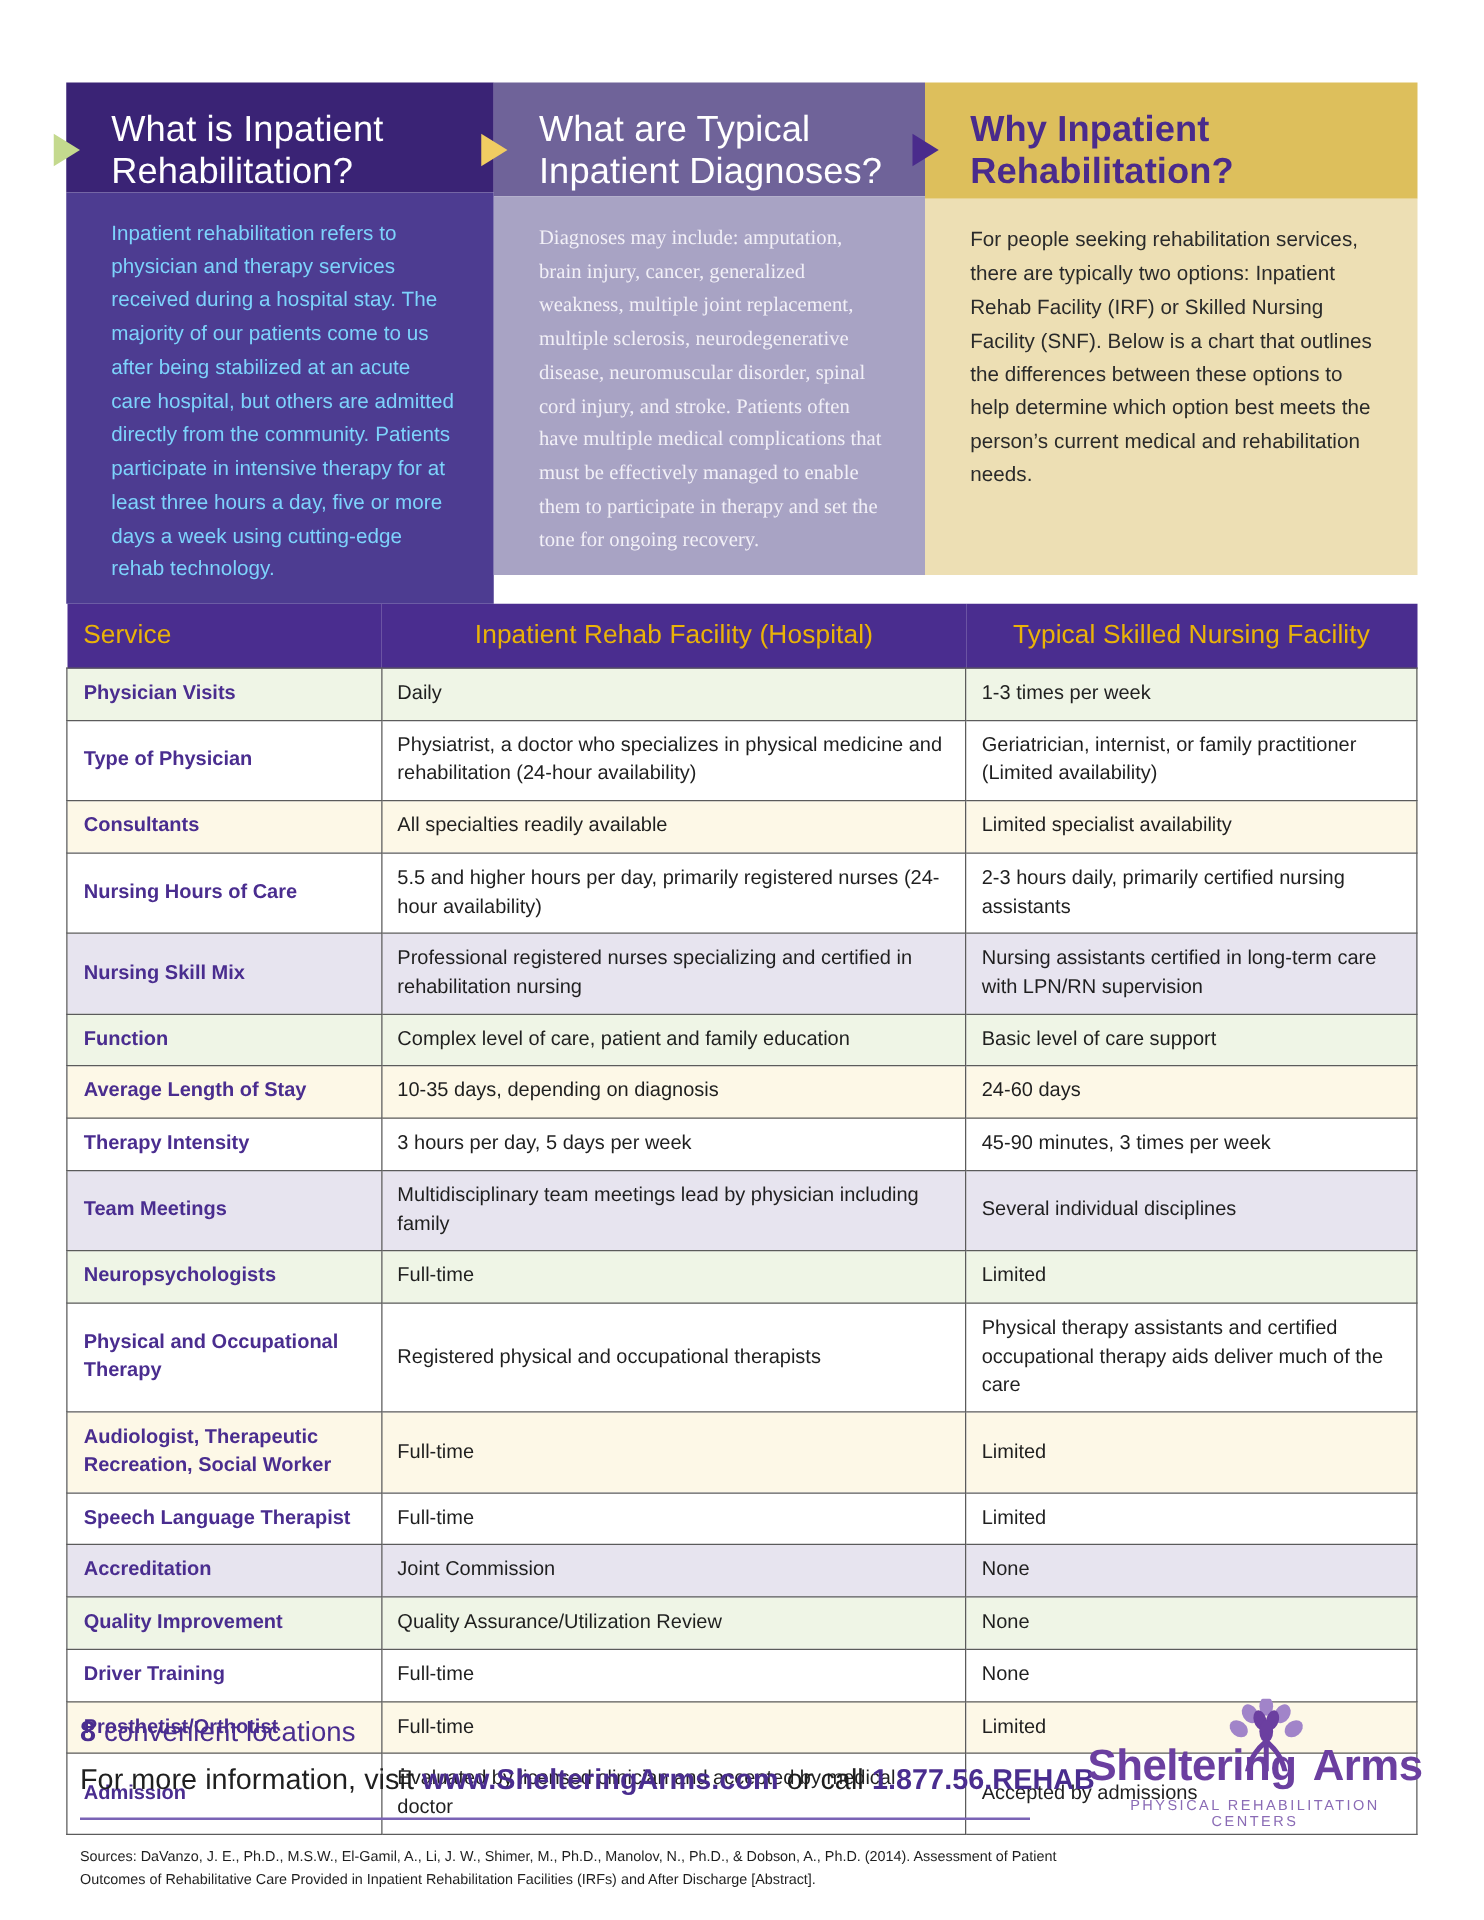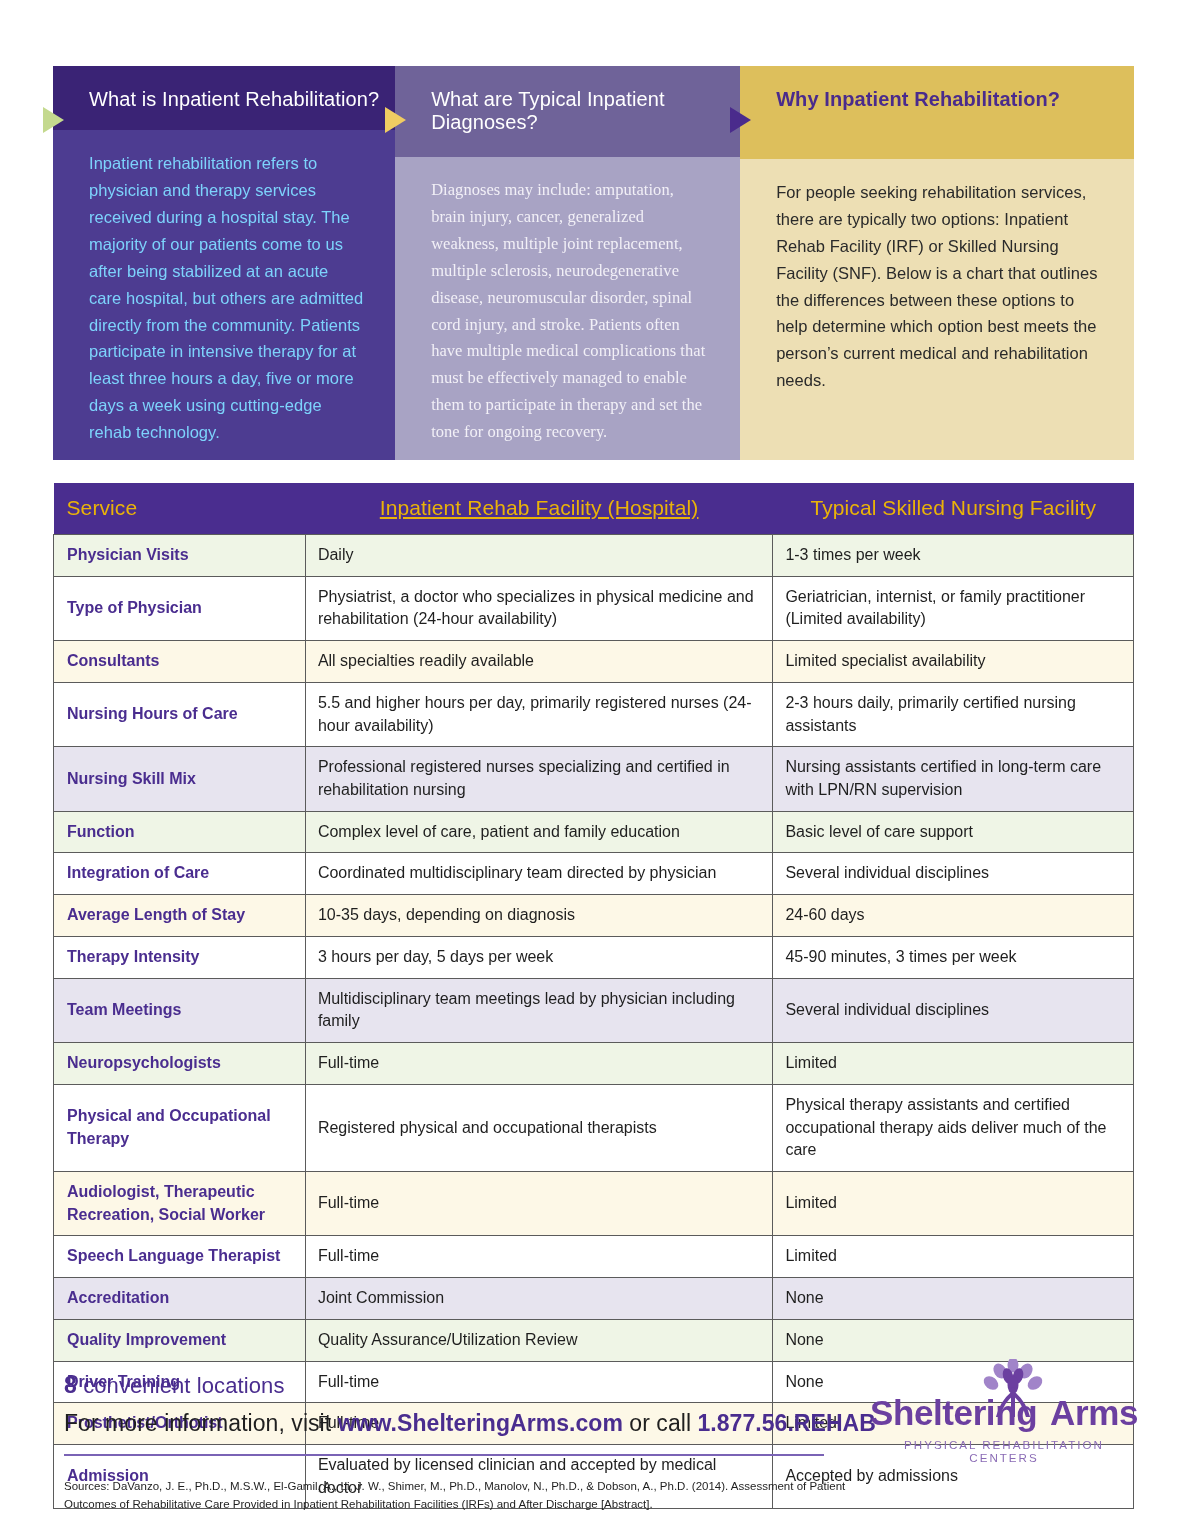--- a/index.html
+++ b/index.html
@@ -21,21 +21,21 @@
   .panel.p1 { width: 357px; }
   .panel.p2 { width: 360px; border-radius: 17px; }
   .panel.p3 { width: 411px; }
 
   .panel-head {
     height: 93px;
     padding: 22px 0 0 36px;
     display: flex; align-items: flex-start;
   }
   .panel-head h2 {
-    font-size: 20px; font-weight: 400; line-height: 1.13;
+    font-size: 29px; font-weight: 400; line-height: 1.13;
     letter-spacing: 0.1px;
   }
   .panel-body { flex: 1; padding: 20px 30px 14px 36px; }
   .panel-body p { font-size: 16.5px; line-height: 1.63; letter-spacing: 0.05px; }
 
   .p1 .panel-head { background: #3a2375; }
   .p1 .panel-head h2 { color: #ffffff; }
   .p1 .panel-body { background: #4d3c91; }
   .p1 .panel-body p { color: #7dd3fc; }
 
@@ -67,21 +67,21 @@
     width: 1081px;
   }
   table.cmp { width: 100%; border-collapse: collapse; }
   table.cmp th {
     background: #4a2d8f; color: #eab308;
     font-size: 21px; font-weight: 400;
     padding: 13px 0 14px 0;
     letter-spacing: 0.1px;
   }
   table.cmp th.c0 { text-align: left; padding-left: 13px; width: 252px; }
-  table.cmp th.c1 { text-align: center; width: 468px; text-decoration: underline; }
+  table.cmp th.c1 { text-align: center; width: 468px; }
   table.cmp th.c2 { text-align: center; width: 361px; }
 
   table.cmp td {
     border: 1px solid #5b5b5b;
     vertical-align: middle;
     font-size: 16px; line-height: 1.42;
     color: #1f1f1f;
   }
   table.cmp td.svc {
     color: #4a2d8f; font-weight: 700;
@@ -196,25 +196,20 @@
           </tr>
           <tr class="r-lav">
             <td class="svc">Nursing Skill Mix</td>
             <td class="val">Professional registered nurses specializing and certified in rehabilitation nursing</td>
             <td class="val">Nursing assistants certified in long-term care with LPN/RN supervision</td>
           </tr>
           <tr class="r-green">
             <td class="svc">Function</td>
             <td class="val">Complex level of care, patient and family education</td>
             <td class="val">Basic level of care support</td>
-          </tr>
-          <tr class="r-white">
-            <td class="svc">Integration of Care</td>
-            <td class="val">Coordinated multidisciplinary team directed by physician</td>
-            <td class="val">Several individual disciplines</td>
           </tr>
           <tr class="r-cream">
             <td class="svc">Average Length of Stay</td>
             <td class="val">10-35 days, depending on diagnosis</td>
             <td class="val">24-60 days</td>
           </tr>
           <tr class="r-white">
             <td class="svc">Therapy Intensity</td>
             <td class="val">3 hours per day, 5 days per week</td>
             <td class="val">45-90 minutes, 3 times per week</td>

